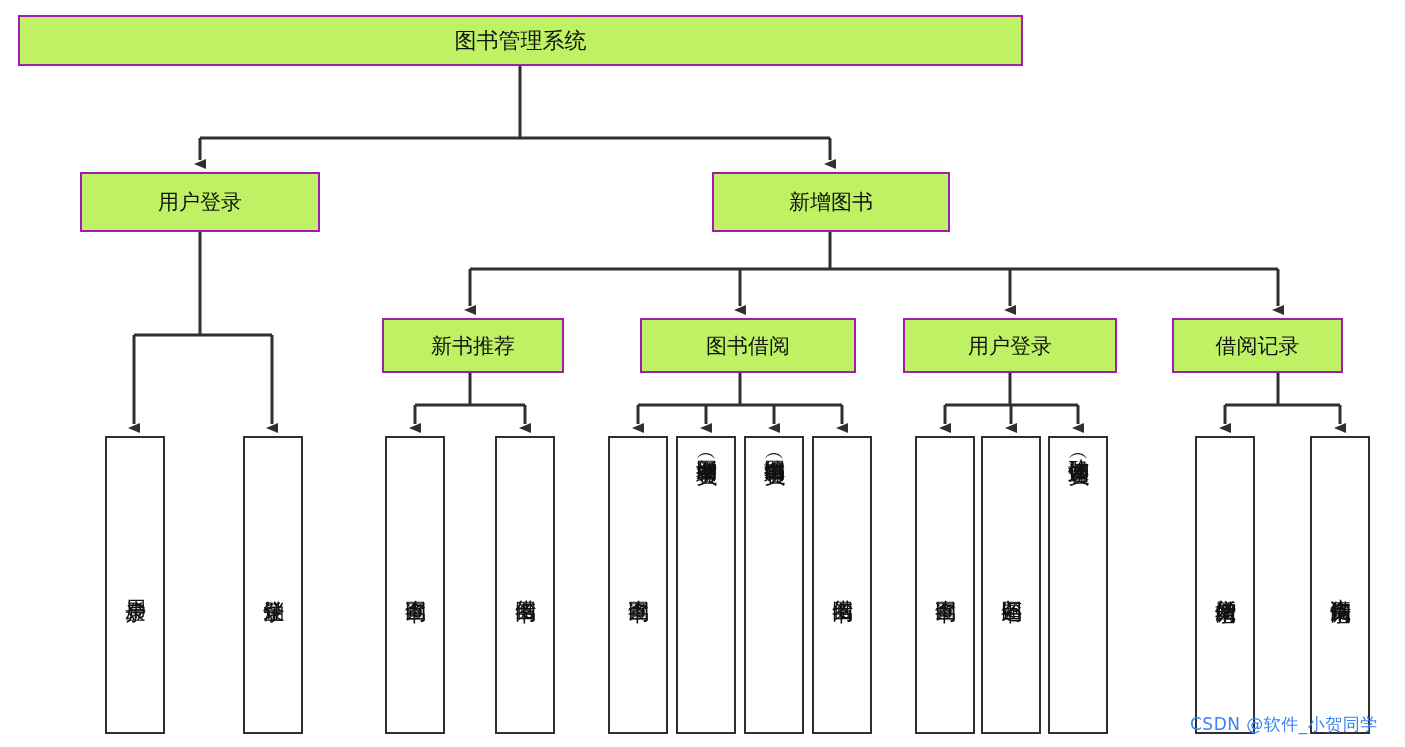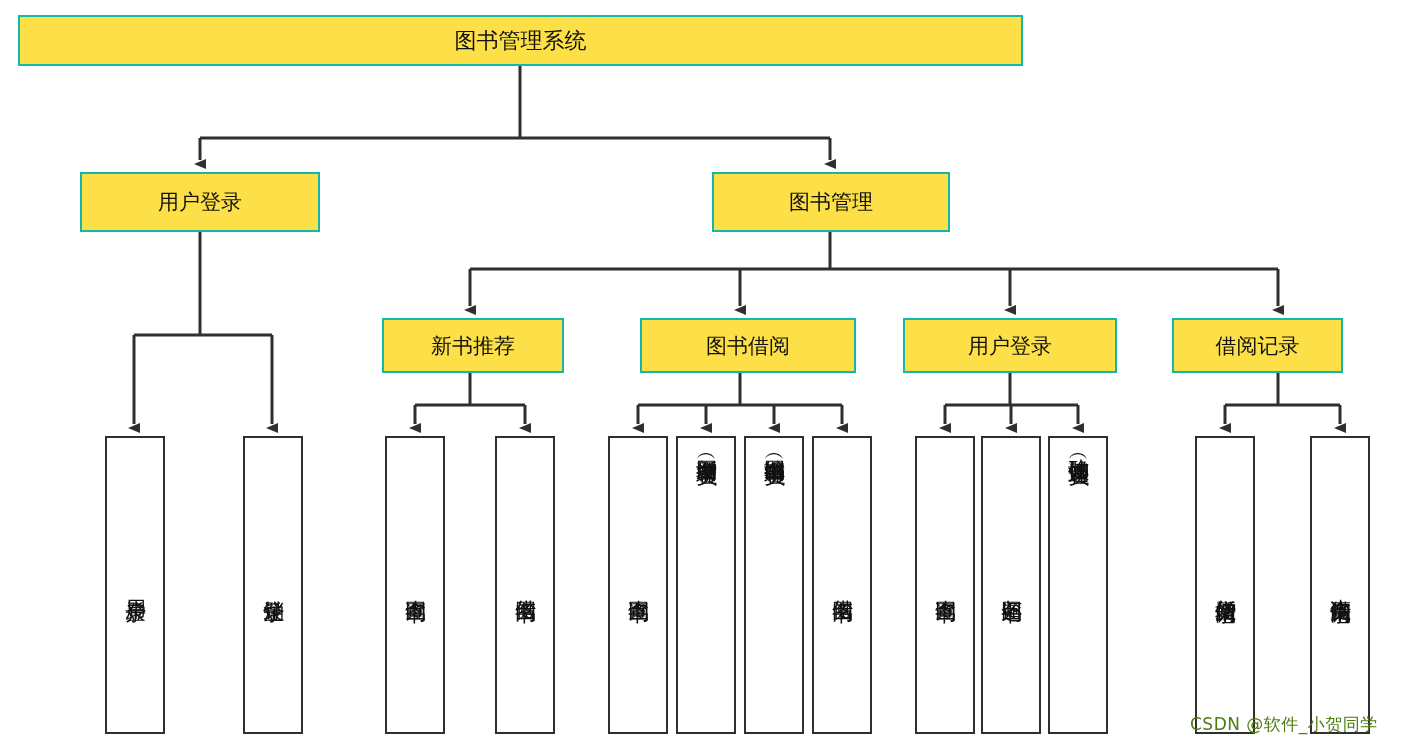--- a/index.html
+++ b/index.html
@@ -21,22 +21,22 @@
     position: absolute;
     left: 0;
     top: 0;
     width: 1405px;
     height: 747px;
     pointer-events: none;
   }
   .node {
     position: absolute;
     box-sizing: border-box;
-    border: 2px solid #14b8a6;
-    background: #fde047;
+    border: 2px solid #a21caf;
+    background: #bef264;
     display: flex;
     align-items: center;
     justify-content: center;
     color: #111111;
   }
   .node-root {
     left: 18px;
     top: 15px;
     width: 1005px;
     height: 51px;
@@ -84,21 +84,21 @@
   .leaf.center-text {
     align-items: center;
   }
   .leaf.center-text .vtext { padding-top: 0; }
 
   .watermark {
     position: absolute;
     left: 1190px;
     top: 713px;
     font-size: 17px;
-    color: #4d7c0f;
+    color: #3b82f6;
     white-space: nowrap;
     letter-spacing: 0.5px;
   }
 </style>
 </head>
 <body>
 
 <div id="canvas">
 
   <svg class="connectors" viewBox="0 0 1405 747" xmlns="http://www.w3.org/2000/svg">
@@ -147,21 +147,21 @@
       <path d="M1278,373 L1278,405"></path>
       <path d="M1225,405 L1340,405"></path>
       <path d="M1225,405 L1225,424" marker-end="url(#arrow)"></path>
       <path d="M1340,405 L1340,424" marker-end="url(#arrow)"></path>
     </g>
   </svg>
 
   <div class="node node-root">图书管理系统</div>
 
   <div class="node node-l2 user-login">用户登录</div>
-  <div class="node node-l2 book-manage">图书管理</div>
+  <div class="node node-l2 book-manage">新增图书</div>
 
   <div class="node node-l3 c1">新书推荐</div>
   <div class="node node-l3 c2">图书借阅</div>
   <div class="node node-l3 c3">用户登录</div>
   <div class="node node-l3 c4">借阅记录</div>
 
   <div class="leaf center-text" style="left:105px">
     <span class="vtext">用户登录</span>
   </div>
   <div class="leaf center-text" style="left:243px">

